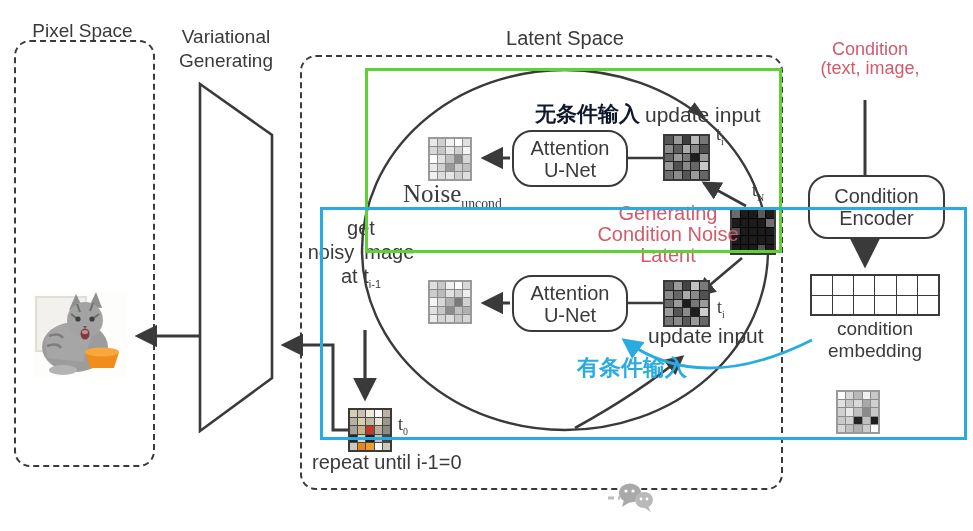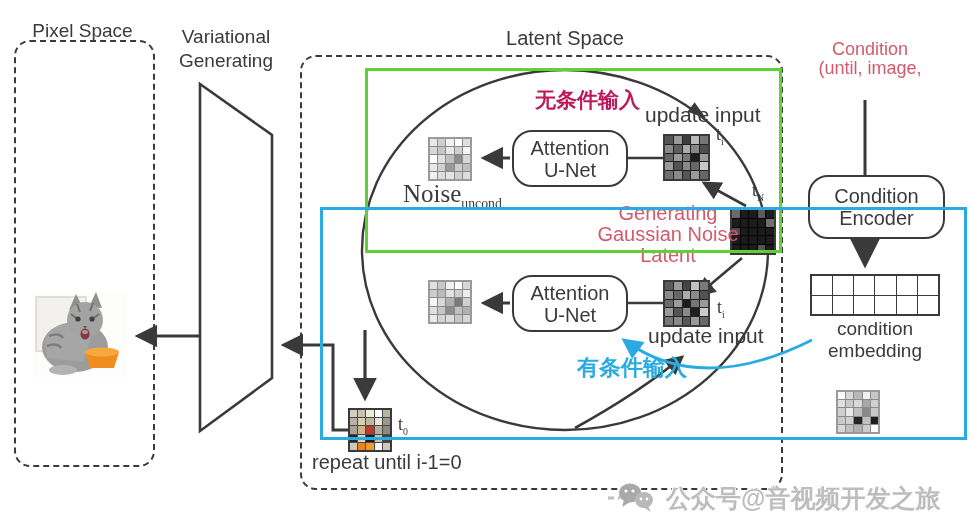--- a/index.html
+++ b/index.html
@@ -179,34 +179,34 @@
       <div style="background: rgb(28, 28, 28);"></div>
       <div style="background: rgb(28, 28, 28);"></div>
       <div style="background: rgb(28, 28, 28);"></div>
       <div style="background: rgb(28, 28, 28);"></div>
       <div style="background: rgb(28, 28, 28);"></div>
       <div style="background: rgb(28, 28, 28);"></div>
       <div style="background: rgb(86, 86, 86);"></div>
       <div style="background: rgb(28, 28, 28);"></div>
     </div>
 
-  <div class="abs lbl txt" style="left:535px;top:88px;font-size:21px;color:#be185d;font-weight:bold;">无条件输入</div>
+  <div class="abs lbl txt" style="left:535px;top:102px;font-size:21px;color:#0f172a;font-weight:bold;">无条件输入</div>
   <div class="abs lbl txt" style="left:645px;top:103px;font-size:21px;">update input</div>
   <div class="abs lbl serif txt" style="left:403px;top:180px;font-size:25px;">
     <span>Noise</span><sub>uncond</sub>
   </div>
   <div class="abs lbl serif txt" style="left:716px;top:124px;font-size:18px;">
     <span>t</span><sub>i</sub>
   </div>
   <div class="abs lbl serif txt" style="left:752px;top:180px;font-size:18px;">
     <span>t</span><sub>N</sub>
   </div>
   <div class="abs ctr txt" style="left:593px;top:203px;width:150px;font-size:20px;line-height:1.05;color:#d15b6c;">
     <span>Generating</span><br>
-    <span>Gaussian Noise</span><br>
+    <span>Condition Noise</span><br>
     <span>Latent</span>
   </div>
 
   <div class="abs pgrid" style="left: 428px; top: 280px; width: 44px; height: 44px; grid-template-rows: repeat(5, 1fr); grid-template-columns: repeat(5, 1fr); gap: 1px; background: rgb(138, 138, 138); border: 2px solid rgb(154, 154, 154);">
       <div style="background: rgb(224, 224, 224);"></div>
       <div style="background: rgb(200, 200, 200);"></div>
       <div style="background: rgb(240, 240, 240);"></div>
       <div style="background: rgb(255, 255, 255);"></div>
       <div style="background: rgb(216, 216, 216);"></div>
       <div style="background: rgb(204, 204, 204);"></div>
@@ -261,20 +261,25 @@
       <div style="background: rgb(154, 154, 154);"></div>
       <div style="background: rgb(104, 104, 104);"></div>
     </div>
 
   <div class="abs lbl serif txt" style="left:717px;top:297px;font-size:18px;">
     <span>t</span><sub>i</sub>
   </div>
   <div class="abs lbl txt" style="left:648px;top:324px;font-size:21px;">update input</div>
   <div class="abs lbl hi" style="left:577px;top:356px;font-size:22px;color:#29abe2;font-weight:bold;">有条件输入</div>
 
+  <div class="abs ctr txt" style="left:300px;top:216px;width:122px;font-size:20px;line-height:1.2;">
+    <span>get</span><br>
+    <span>noisy image</span><br>
+    <span><span>at t</span><sub>i-1</sub></span>
+  </div>
 
   <div class="abs pgrid" style="left: 348px; top: 408px; width: 44px; height: 44px; grid-template-rows: repeat(5, 1fr); grid-template-columns: repeat(5, 1fr); gap: 1px; background: rgb(74, 74, 74); border: 2px solid rgb(58, 58, 58);">
       <div style="background: rgb(214, 205, 184);"></div>
       <div style="background: rgb(201, 194, 176);"></div>
       <div style="background: rgb(239, 233, 220);"></div>
       <div style="background: rgb(255, 255, 255);"></div>
       <div style="background: rgb(185, 179, 166);"></div>
       <div style="background: rgb(184, 178, 164);"></div>
       <div style="background: rgb(217, 207, 174);"></div>
       <div style="background: rgb(192, 184, 159);"></div>
@@ -296,21 +301,21 @@
       <div style="background: rgb(255, 255, 255);"></div>
       <div style="background: rgb(207, 200, 184);"></div>
     </div>
   <div class="abs lbl serif txt" style="left:398px;top:414px;font-size:18px;">
     <span>t</span><sub>0</sub>
   </div>
   <div class="abs lbl hi" style="left:312px;top:451px;font-size:20px;">repeat until i-1=0</div>
 
   <div class="abs ctr txt" style="left:780px;top:40px;width:180px;font-size:18px;line-height:1.08;color:#d15b6c;">
     <span>Condition</span><br>
-    <span>(until, image,</span><br>
+    <span>(text, image,</span><br>
   </div>
   <div class="abs node" style="left:808px;top:175px;width:137px;height:64px;">
     <span>Condition</span>
     <span>Encoder</span>
   </div>
   <div class="abs pgrid" style="left: 810px; top: 274px; width: 130px; height: 42px; grid-template-rows: repeat(2, 1fr); grid-template-columns: repeat(6, 1fr); gap: 1px; background: rgb(58, 58, 58); border: 2px solid rgb(58, 58, 58);">
       <div style="background: rgb(255, 255, 255);"></div>
       <div style="background: rgb(255, 255, 255);"></div>
       <div style="background: rgb(255, 255, 255);"></div>
       <div style="background: rgb(255, 255, 255);"></div>
@@ -360,16 +365,15 @@
       <path d="M2,18 h12" stroke="#bdbdbd" stroke-width="3" stroke-dasharray="6 4"></path>
       <ellipse cx="24" cy="13" rx="11" ry="9.5" fill="#a9a9a9"></ellipse>
       <polygon points="18,20 16,27 24,22" fill="#a9a9a9"></polygon>
       <ellipse cx="38" cy="20" rx="9" ry="8" fill="#b9b9b9"></ellipse>
       <polygon points="42,26 45,32 37,27" fill="#b9b9b9"></polygon>
       <circle cx="20" cy="11" r="1.6" fill="#fff"></circle>
         <circle cx="27" cy="11" r="1.6" fill="#fff"></circle>
       <circle cx="35" cy="19" r="1.4" fill="#fff"></circle>
         <circle cx="41" cy="19" r="1.4" fill="#fff"></circle>
     </svg>
-    <span>公众号@音视频开发之旅</span>
   </div>
 
 </div>
 
 </body></html>

